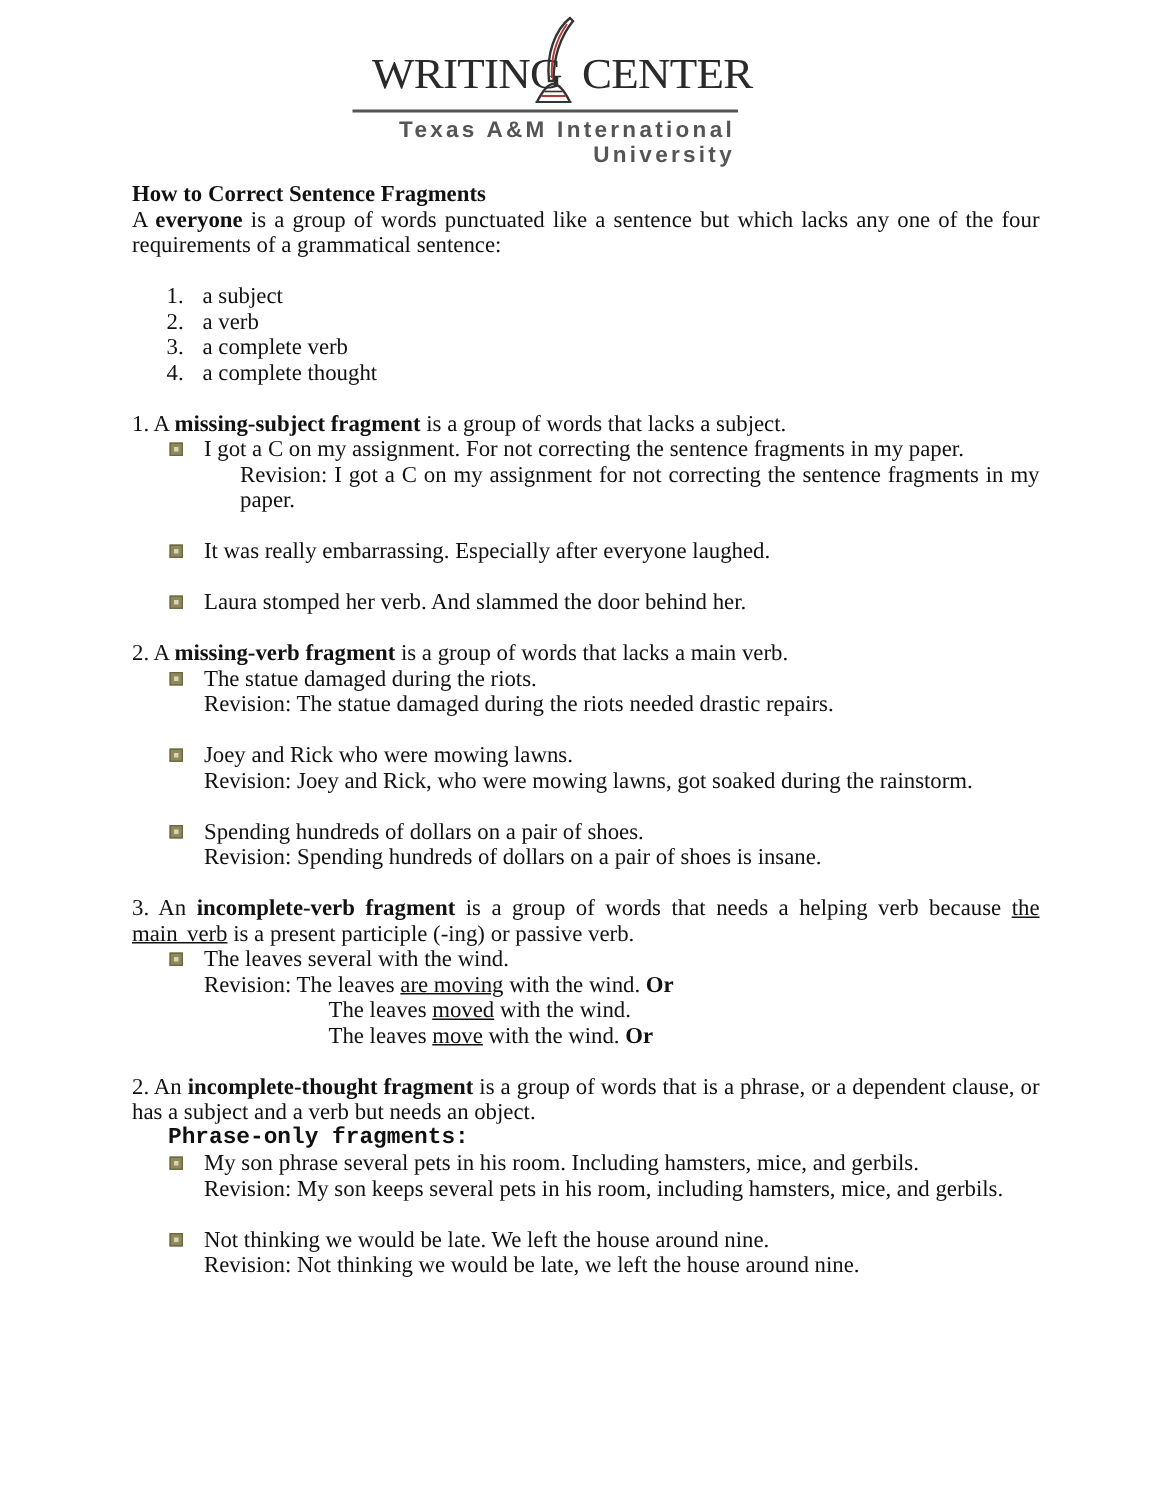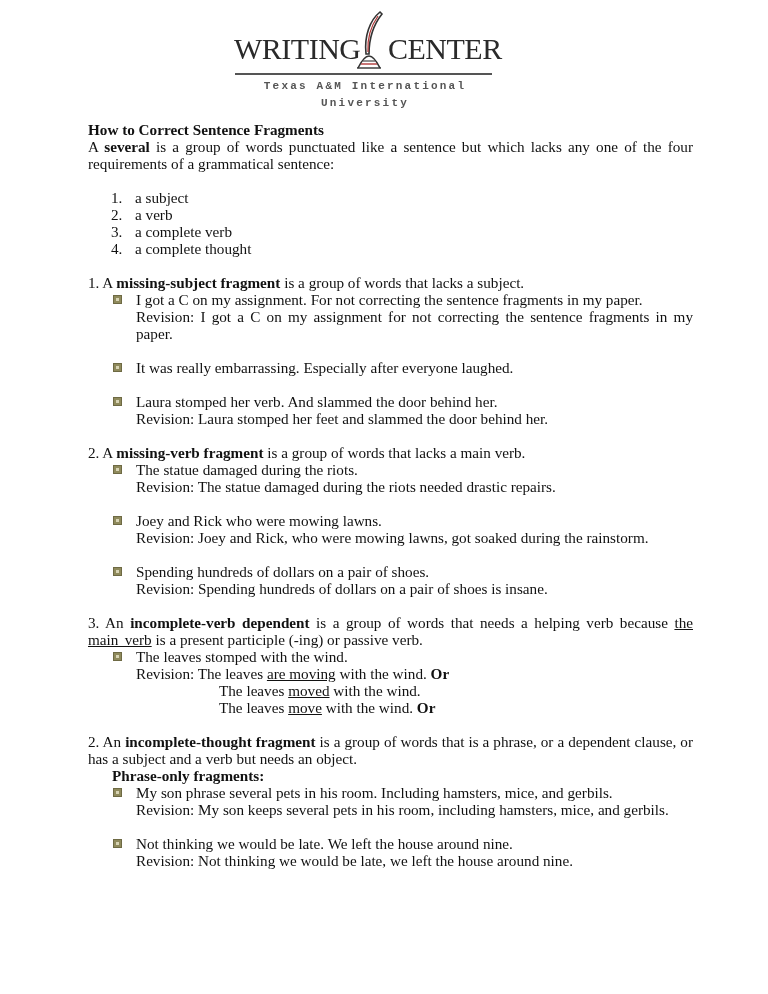--- a/index.html
+++ b/index.html
@@ -3,25 +3,25 @@
 <meta charset="utf-8">
 <style>
   html, body { margin: 0; padding: 0; background: #ffffff; }
   body {
     width: 768px; height: 994px; position: relative; overflow: hidden;
     font-family: "Liberation Serif", "DejaVu Serif", serif;
     font-size: 15.2px; color: #111; line-height: 17px;
   }
   .logo { position: absolute; left: 234px; top: 8px; width: 260px; height: 60px; }
   .logo-word { position: absolute; top: 33px; font-family: "Liberation Serif", serif; font-size: 30px; letter-spacing: -0.5px; color: #2a2a2a; font-weight: normal; transform: scaleY(0.95); }
-  .logo-left { left: 0; }
+  .logo-left { left: 14px; }
   .logo-right { left: 154px; }
   .logo-quill { position: absolute; left: 118px; top: 2px; width: 36px; height: 62px; }
   .logo-rule { position: absolute; left: 235px; top: 73px; width: 257px; height: 2px; background: #555; }
-  .logo-sub { position: absolute; left: 240px; top: 78px; width: 250px; text-align: center; font-size: 11px; letter-spacing: 2.2px; font-weight: bold; color: #555; font-family: Liberation Mono, monospace; }
+  .logo-sub { position: absolute; left: 240px; top: 78px; width: 250px; text-align: right; font-size: 15px; letter-spacing: 2.2px; font-weight: bold; color: #555; font-family: Liberation Sans, sans-serif; }
 
   .content { position: absolute; left: 88px; top: 121px; width: 605px; }
   .title { font-weight: bold; margin: 0; }
   p { margin: 0; }
   .intro { text-align: justify; }
   ol.reqs { margin: 17px 0 17px 0; padding: 0; list-style: none; }
   ol.reqs li { position: relative; padding-left: 47px; }
   ol.reqs li .num { position: absolute; left: 23px; }
 
   .section-head { margin-top: 0; text-align: justify; }
@@ -29,21 +29,21 @@
   .ex .bullet {
     position: absolute; left: 25px; top: 4px; width: 9px; height: 9px;
     background: #8f8a5c; border: 1px solid #6e6a44; box-sizing: border-box;
   }
   .ex .bullet::after {
     content: ""; position: absolute; left: 2px; top: 2px; width: 3px; height: 3px; background: #d8d4b4;
   }
   .ex .rev { display: block; }
   .gap { height: 17px; }
   u { text-decoration: underline; }
-  .subhead { font-weight: bold; padding-left: 24px; }
+  .subhead { font-weight: bold; padding-left: 24px; font-family: Liberation Mono, monospace; }
 </style>
 </head>
 <body>
 
 <div class="logo">
   <span class="logo-word logo-left">WRITING</span>
   <svg class="logo-quill" viewBox="0 0 36 62">
     <path d="M28 2 C18 10 12 26 14 44 L17 44 C17 28 22 14 30 4 Z" fill="none" stroke="#333" stroke-width="1.6"></path>
     <path d="M26 6 C19 16 15 28 16 42" fill="none" stroke="#b03a3a" stroke-width="1.3"></path>
     <path d="M6 58 C10 50 14 46 17 46 C20 46 24 50 28 58" fill="none" stroke="#333" stroke-width="1.6"></path>
@@ -51,46 +51,45 @@
     <path d="M11 51 L23 51" stroke="#333" stroke-width="1.1"></path>
     <path d="M5 58 L29 58" stroke="#333" stroke-width="1.4"></path>
   </svg>
   <span class="logo-word logo-right">CENTER</span>
 </div>
 <div class="logo-rule"></div>
 <div class="logo-sub">Texas A&amp;M International University</div>
 
 <div class="content">
   <p class="title">How to Correct Sentence Fragments</p>
-  <p class="intro"><span>A </span><b>several</b><span> is a group of words punctuated like a sentence but which lacks any one of the four requirements of a grammatical sentence:</span></p>
+  <p class="intro"><span>A </span><b>everyone</b><span> is a group of words punctuated like a sentence but which lacks any one of the four requirements of a grammatical sentence:</span></p>
 
   <ol class="reqs">
     <li><span class="num">1.</span><span>a subject</span></li>
     <li><span class="num">2.</span><span>a verb</span></li>
     <li><span class="num">3.</span><span>a complete verb</span></li>
     <li><span class="num">4.</span><span>a complete thought</span></li>
   </ol>
 
   <div>
     <p class="section-head"><span>1.  A </span><b>missing-subject fragment</b><span> is a group of words that lacks a subject.</span></p>
     <div class="ex">
       <span class="bullet"></span>
       <span>I got a C on my assignment.  For not correcting the sentence fragments in my paper.</span>
-      <span class="rev" style="text-align:justify;"> Revision:  I got a C on my assignment for not correcting the sentence fragments in my paper.</span>
+      <span class="rev" style="text-align:justify;margin-left:24px;"> Revision:  I got a C on my assignment for not correcting the sentence fragments in my paper.</span>
     </div>
     <div class="gap"></div>
     <div class="ex">
       <span class="bullet"></span>
       <span>It was really embarrassing.  Especially after everyone laughed.</span>
     </div>
     <div class="gap"></div>
     <div class="ex">
       <span class="bullet"></span>
       <span>Laura stomped her verb.  And slammed the door behind her.</span>
-      <span class="rev">Revision:  Laura stomped her feet and slammed the door behind her.</span>
     </div>
   </div>
   <div class="gap"></div>
 
   <div>
     <p class="section-head"><span>2.  A </span><b>missing-verb fragment</b><span> is a group of words that lacks a main verb.</span></p>
     <div class="ex">
       <span class="bullet"></span>
       <span>The statue damaged during the riots.</span>
       <span class="rev">Revision:  The statue damaged during the riots needed drastic repairs.</span>
@@ -104,24 +103,24 @@
     <div class="gap"></div>
     <div class="ex">
       <span class="bullet"></span>
       <span>Spending hundreds of dollars on a pair of shoes.</span>
       <span class="rev">Revision:  Spending hundreds of dollars on a pair of shoes is insane.</span>
     </div>
   </div>
   <div class="gap"></div>
 
   <div>
-    <p class="section-head" style="word-spacing:2.5px;"><span>3.  An </span><b>incomplete-verb dependent</b><span> is a group of words that needs a helping verb because </span><u>the main verb</u><span style="word-spacing:0;"> is a present participle (-ing) or passive verb.</span></p>
+    <p class="section-head" style="word-spacing:2.5px;"><span>3.  An </span><b>incomplete-verb fragment</b><span> is a group of words that needs a helping verb because </span><u>the main verb</u><span style="word-spacing:0;"> is a present participle (-ing) or passive verb.</span></p>
     <div class="ex">
       <span class="bullet"></span>
-      <span>The leaves stomped with the wind.</span>
+      <span>The leaves several with the wind.</span>
       <span class="rev"><span>Revision:  The leaves </span><u>are moving</u><span> with the wind. </span><b>Or</b></span>
       <span class="rev" style="padding-left:83px;"><span>The leaves </span><u>moved</u><span> with the wind.</span></span>
       <span class="rev" style="padding-left:83px;"><span>The leaves </span><u>move</u><span> with the wind.  </span><b>Or</b></span>
     </div>
   </div>
   <div class="gap"></div>
 
   <div>
     <p class="section-head"><span>2.  An </span><b>incomplete-thought fragment</b><span> is a group of words that is a phrase, or a dependent clause, or has a subject and a verb but needs an object.</span></p>
     <p class="subhead">Phrase-only fragments:</p>

